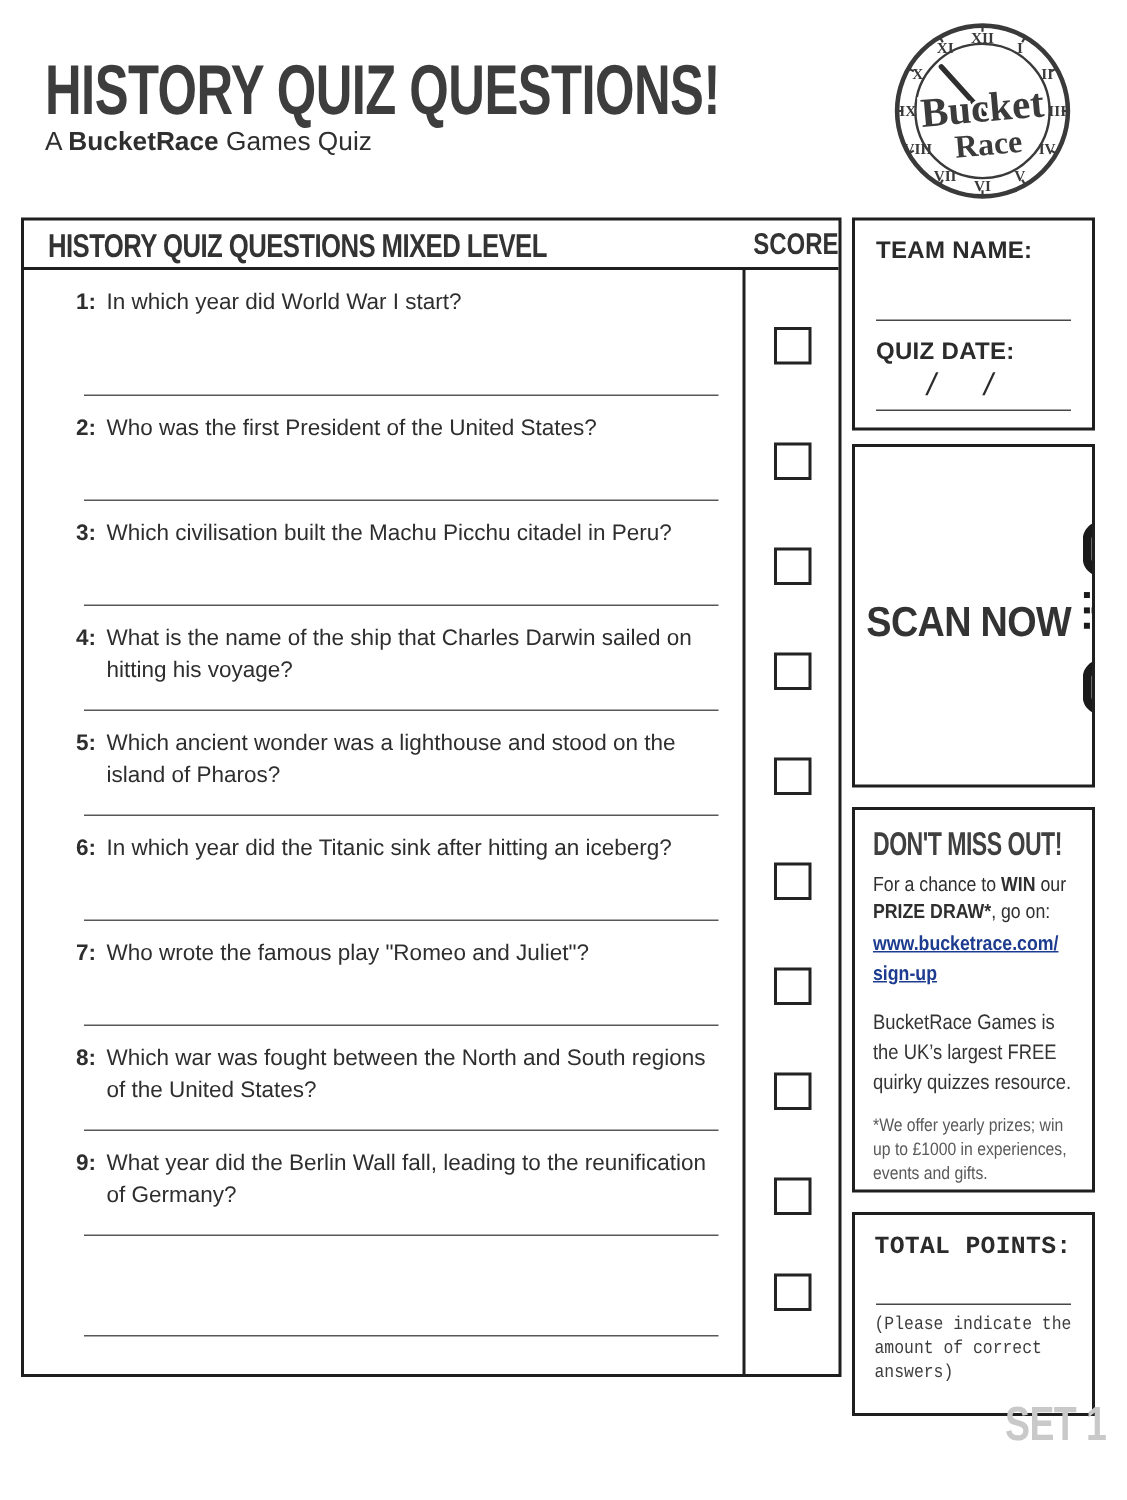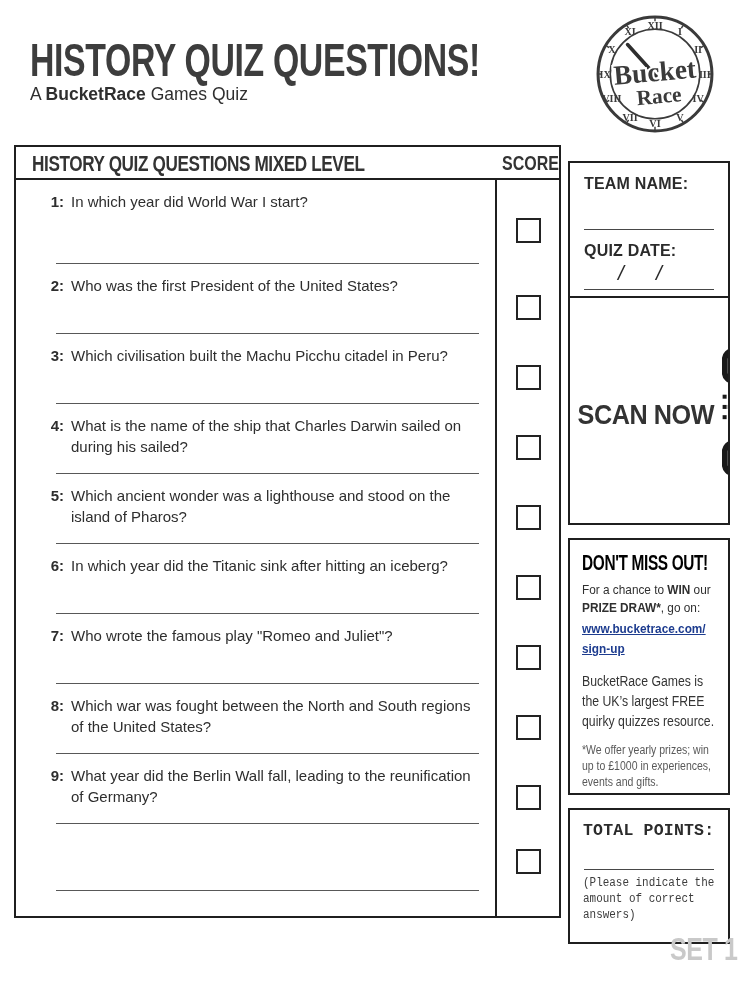--- a/index.html
+++ b/index.html
@@ -39,38 +39,38 @@
   .q-row:last-child .answer-line{bottom:25px;}
   .score-cell{flex:0 0 62px;border-left:2px solid #1f1f1f;display:flex;align-items:center;justify-content:center;}
   .checkbox{width:21px;height:21px;border:2px solid #232323;background:#fff;transform:translateY(8px);}
   .q-row:last-child .checkbox{transform:translateY(-9px);}
 
   
   .side-box{position:absolute;left:568px;width:162px;border:2px solid #1f1f1f;
             box-sizing:border-box;background:#fff;overflow:hidden;}
   .side-label{font-size:16px;font-weight:700;color:#2b2b2b;letter-spacing:.2px;}
 
-  #team-box{top:161px;height:142px;}
+  #team-box{top:145px;height:142px;}
   #team-box .side-label{position:absolute;left:14px;}
   .team-label{top:12px;} .date-label{top:79px;}
   .team-line{position:absolute;left:14px;right:14px;top:66px;border-bottom:1.5px solid #474747;}
   .date-line{position:absolute;left:14px;right:14px;top:126px;border-bottom:1.5px solid #474747;}
   .date-slash{position:absolute;top:98px;font-size:21px;color:#2b2b2b;font-style:italic;}
   .slash1{left:48px;} .slash2{left:86px;}
 
   #scan-box{top:296px;height:229px;display:flex;flex-direction:row;align-items:center;}
   .scan-title{margin-top:8px;font-size:28px;color:#333;}
   .qr-wrap{position:relative;width:128px;height:128px;margin-top:3px;}
   .qr-wrap svg{display:block;width:128px;height:128px;}
   .qr-center-icon{position:absolute;left:50%;top:50%;width:36px;height:36px;margin:-18px 0 0 -18px;
                   display:flex;align-items:center;justify-content:center;background:#fff;}
   .scan-caption{margin-top:4px;font-size:26px;color:#333;}
 
   #promo-box{top:538px;height:257px;padding:10px 12px;}
-  .promo-title{font-size:22px;color:#000000;}
+  .promo-title{font-size:22px;color:#404040;}
   .squeeze{width:157px;transform:scaleX(.875);transform-origin:top left;}
   .promo-p1{margin:5px 0 0;font-size:13.5px;line-height:18px;color:#2f2f2f;}
   .promo-p1 b{font-weight:700;}
   .promo-link{display:block;margin-top:2px;font-size:13.5px;line-height:20px;font-weight:700;
               color:#1d3c8f;text-decoration:underline;cursor:pointer;}
   .promo-body{margin:12px 0 0;font-size:14px;line-height:20px;color:#343434;}
   .promo-footnote{margin:11px 0 0;font-size:12px;line-height:16px;color:#595959;}
 
   #total-box{top:808px;height:136px;font-family:Liberation Mono, monospace;}
   #total-box .side-label{position:absolute;left:13px;top:11px;font-size:16.5px;}
@@ -182,21 +182,21 @@
     </div>
     <div class="score-cell">
       <span class="checkbox"></span>
     </div>
   </div>
 
   <div class="q-row">
     <div class="q-cell">
       <div class="q-line">
         <span class="q-num">4:</span>
-        <span class="q-text">What is the name of the ship that Charles Darwin sailed on during his sailed?</span>
+        <span class="q-text">What is the name of the ship that Charles Darwin sailed on hitting his voyage?</span>
       </div>
       <div class="answer-line"></div>
     </div>
     <div class="score-cell">
       <span class="checkbox"></span>
     </div>
   </div>
 
   <div class="q-row">
     <div class="q-cell">

